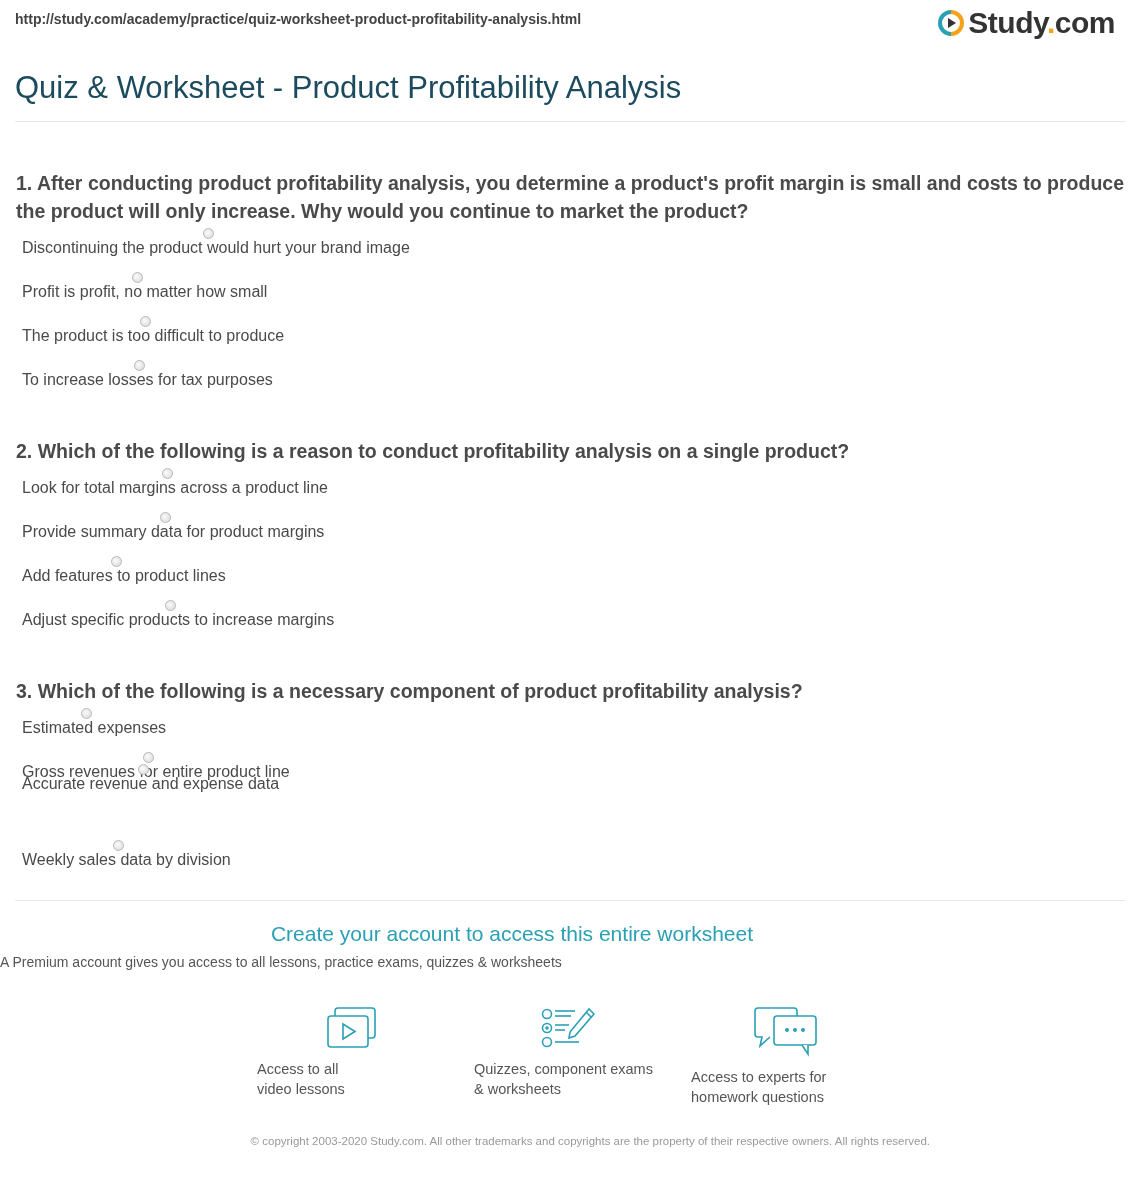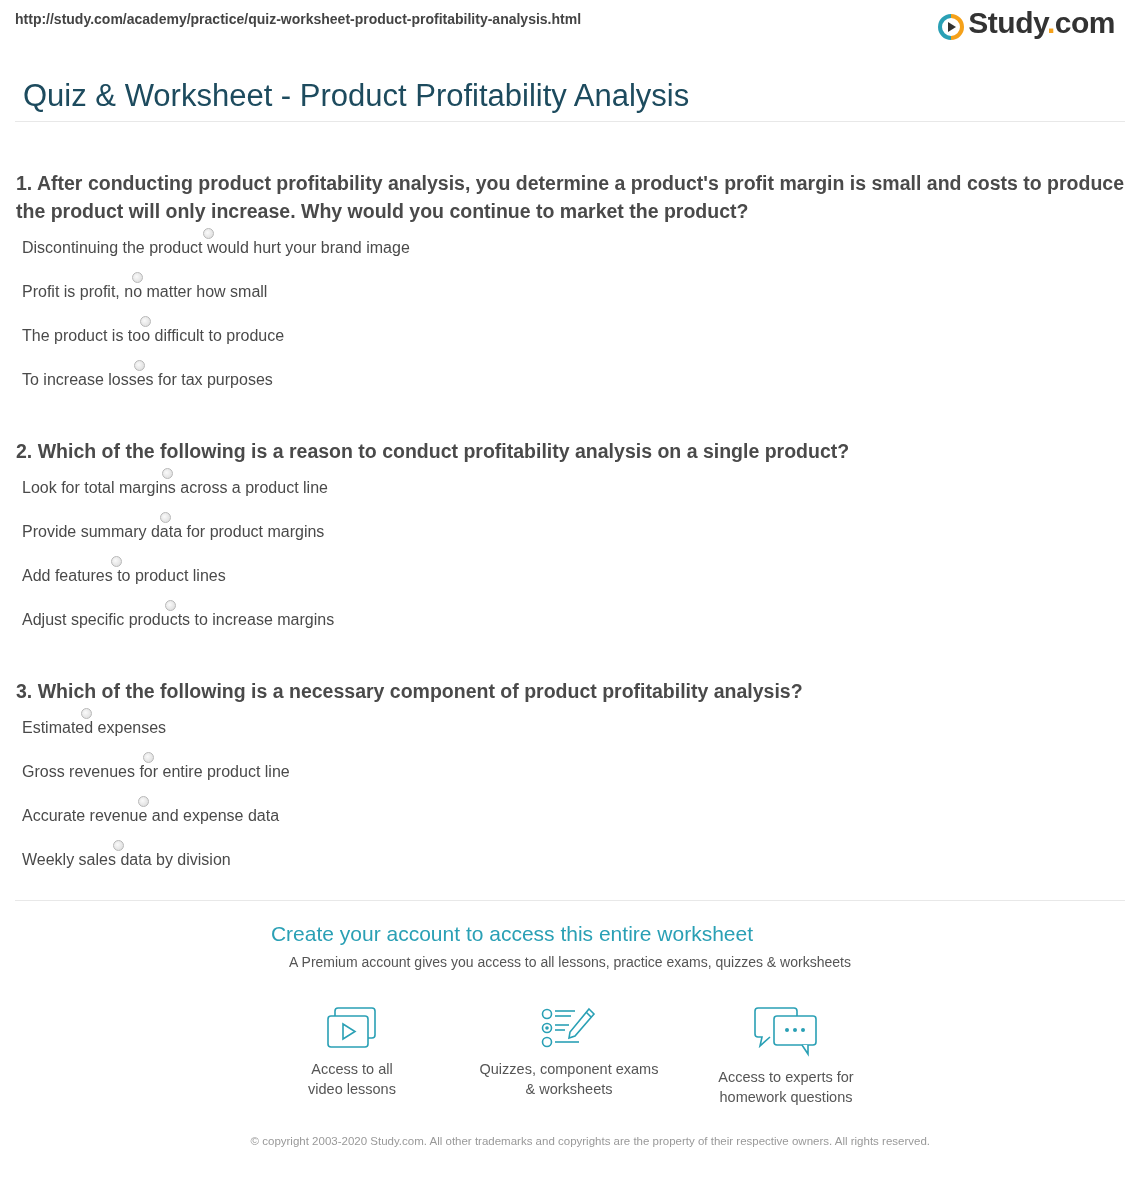--- a/index.html
+++ b/index.html
@@ -1,28 +1,28 @@
 <!DOCTYPE html>
 <html><head>
 <meta charset="utf-8">
 <style>
   html, body { margin:0; padding:0; background:#ffffff; }
   body { width:1140px; height:1197px; position:relative; font-family:"Liberation Sans", "DejaVu Sans", sans-serif; color:#3d3d3d; overflow:hidden; }
   .url { position:absolute; left:15px; top:11px; font-size:14px; color:#444;font-weight:bold; }
-  .logo { position:absolute; right:25px; top:6px; display:flex; align-items:flex-end; }
+  .logo { position:absolute; right:25px; top:6px; display:flex; align-items:center; }
   .logo-text { font-size:30px; font-weight:bold; color:#333; letter-spacing:-0.5px; }
   .logo-dot { color:#f5a11a; }
-  .title { position:absolute; left:15px; top:70px; font-size:31px; color:#1d4b5e; margin:8px; font-weight:normal; }
+  .title { position:absolute; left:15px; top:70px; font-size:31px; color:#1d4b5e; margin:0; font-weight:normal; }
   .hr { position:absolute; left:15px; right:15px; height:1px; background:#e8e8e8; }
   .question { position:absolute; left:0; width:1110px; font-size:19.5px; font-weight:bold; color:#4a4a4a; line-height:28px; margin:16px; }
   .option { position:absolute; left:22px; display:flex; align-items:center; font-size:16px; color:#4a4a4a; cursor:pointer;flex-direction:column; }
   .radio { width:9px; height:9px; border-radius:50%; border:1px solid #b8b8b8; background:radial-gradient(circle at 40% 40%, #fafafa, #d8d8d8); margin-right:15px; }
   .cta-title { position:absolute; left:0; width:1024px; top:922px; text-align:center; font-size:21px; color:#2aa0b5; }
-  .cta-sub { position:absolute; left:0; width:1140px; top:954px; text-align:center; font-size:14px; color:#555; }
-  .feature { position:absolute; width:190px; text-align:center; font-size:14.5px; color:#555; line-height:20px; }
+  .cta-sub { position:absolute; left:0; width:1140px; top:954px; text-align:left; font-size:14px; color:#555; }
+  .feature { position:absolute; width:190px; text-align:left; font-size:14.5px; color:#555; line-height:20px; }
   .feature svg { display:block; margin:0 auto 9px auto; }
   .footer { position:absolute; left:210px; width:720px; top:1133px; text-align:right; font-size:11.5px; color:#999; line-height:17px; }
 </style>
 </head>
 <body>
 
 <div class="url">http://study.com/academy/practice/quiz-worksheet-product-profitability-analysis.html</div>
 
 <div class="logo">
   <svg width="26" height="26" viewBox="0 0 26 26" style="margin-right:4px">
@@ -74,21 +74,21 @@
 
 <p class="question" style="top:661px">3. Which of the following is a necessary component of product profitability analysis?</p>
 <div class="option" style="top:708px">
     <span class="radio"></span>
     <span>Estimated expenses</span>
   </div>
 <div class="option" style="top:752px">
     <span class="radio"></span>
     <span>Gross revenues for entire product line</span>
   </div>
-<div class="option" style="top:796px">
+<div class="option" style="top:764px">
     <span class="radio"></span>
     <span>Accurate revenue and expense data</span>
   </div>
 <div class="option" style="top:840px">
     <span class="radio"></span>
     <span>Weekly sales data by division</span>
   </div>
 
 <div class="hr" style="top:900px"></div>
 

